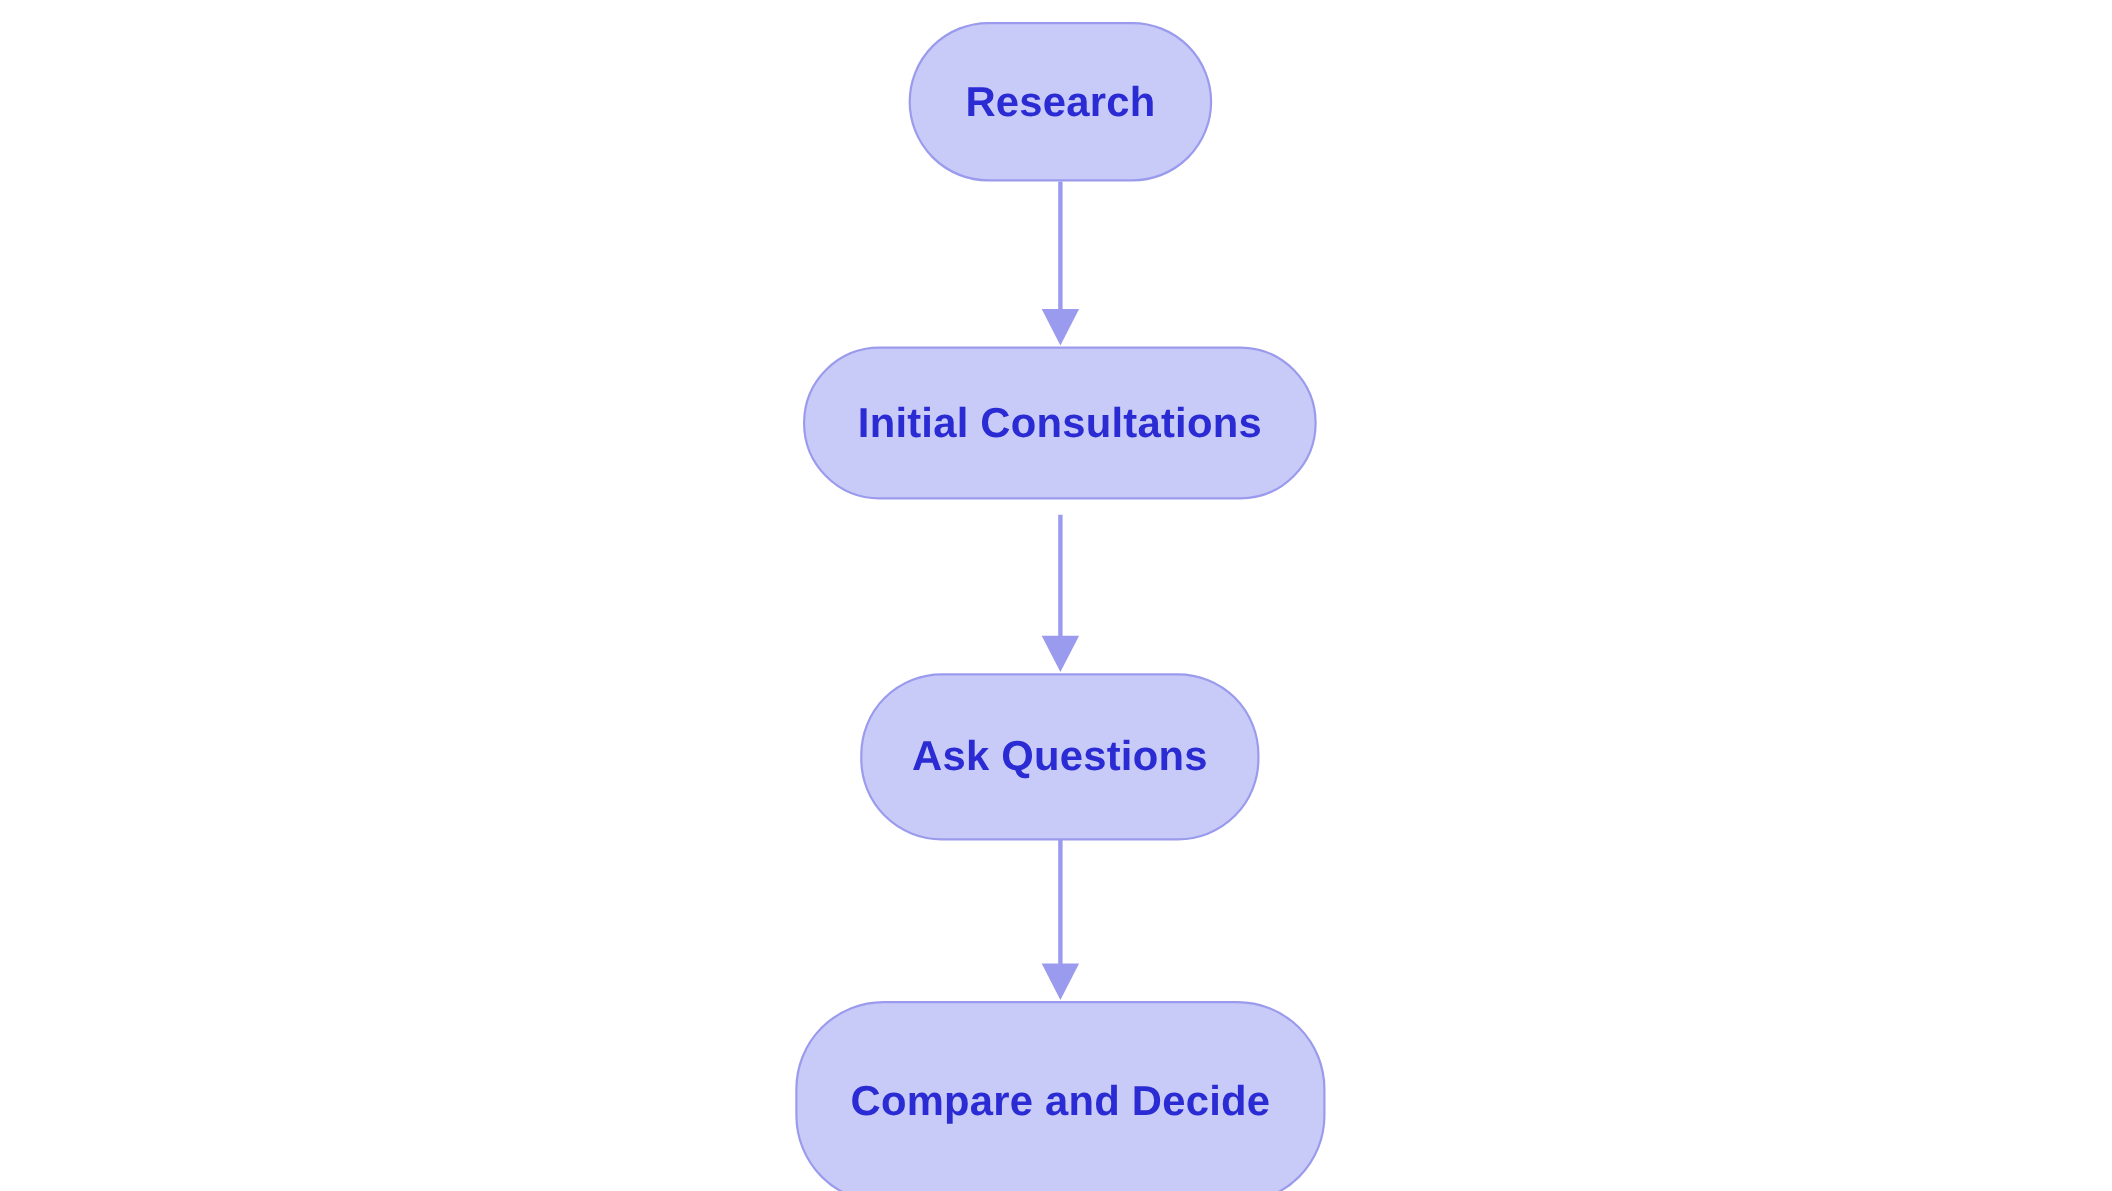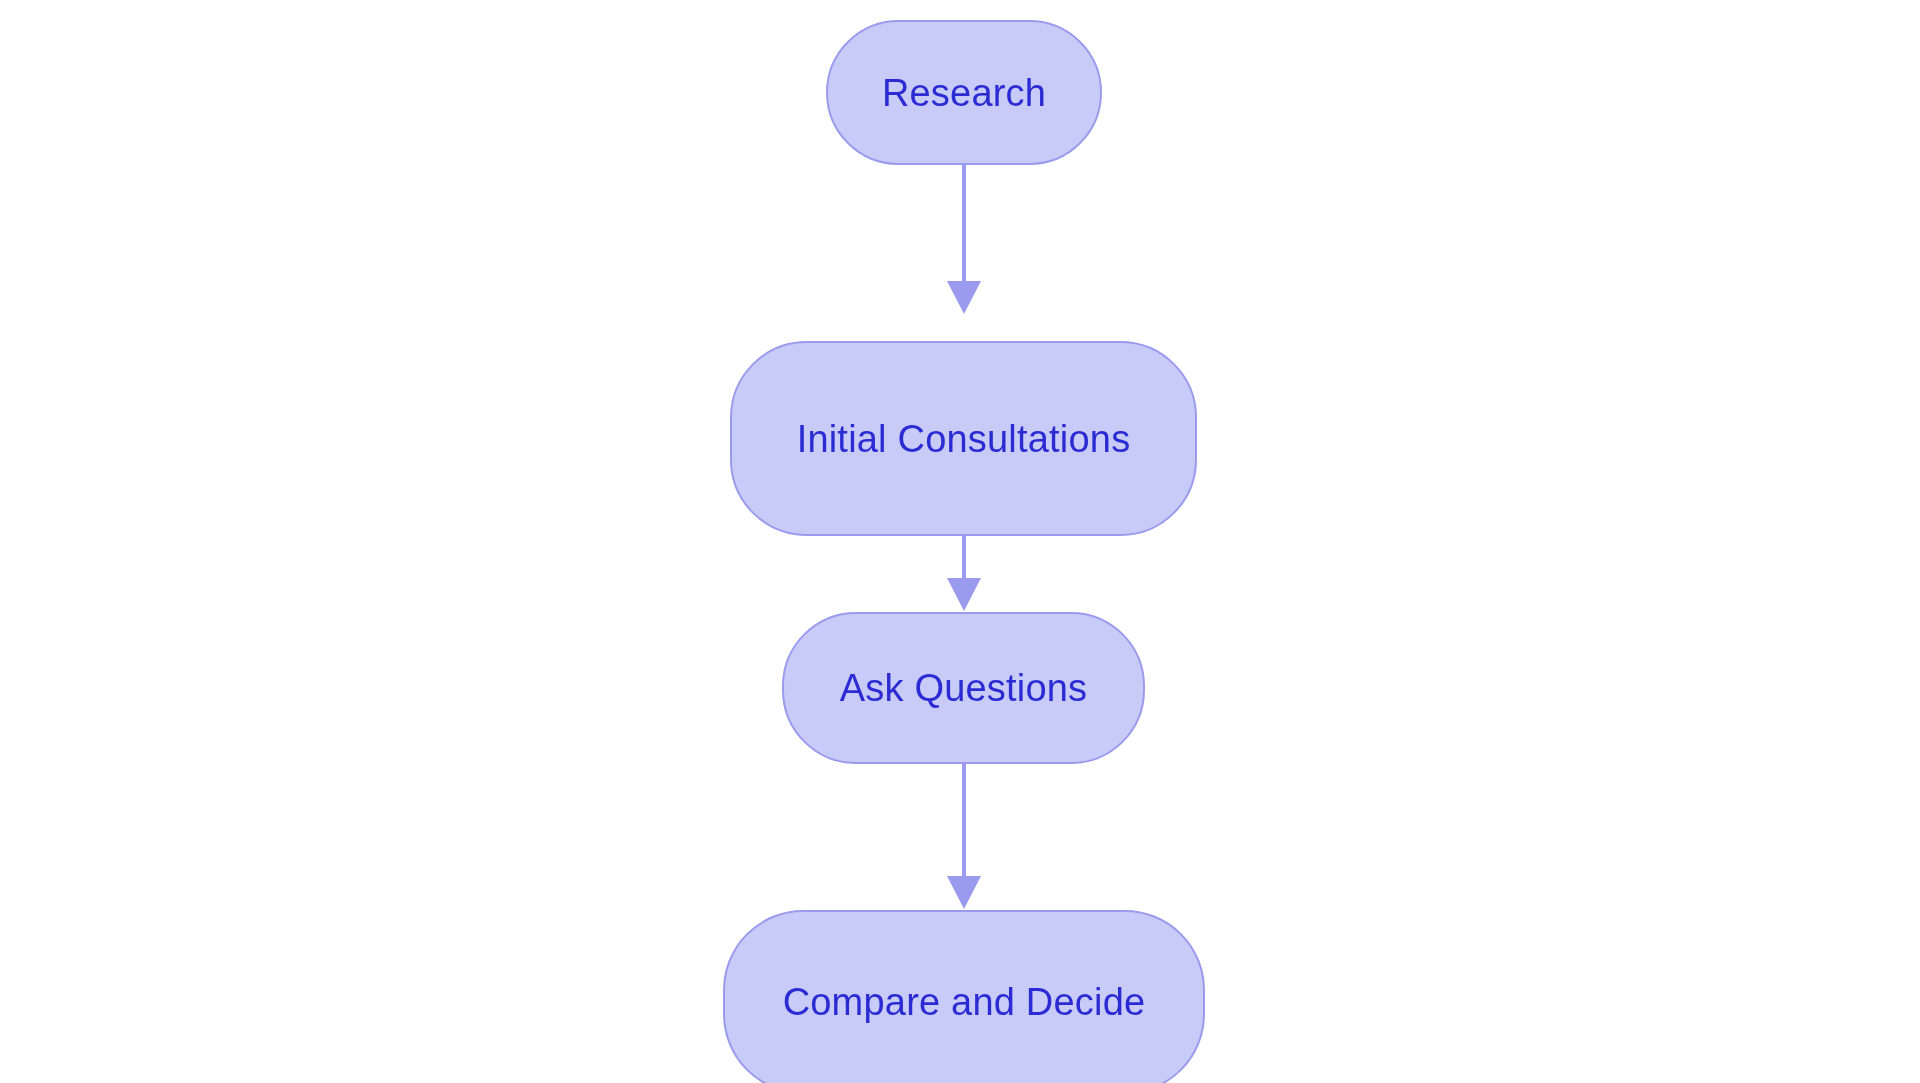--- a/index.html
+++ b/index.html
@@ -29,41 +29,40 @@
     background: #c8cbf8;
     border: 2px solid #9b9bee;
     color: #2b2bd4;
     white-space: nowrap;
     user-select: none;
   }
 
   .flow-node .node-label {
     font-family: "Liberation Sans", sans-serif;
     font-size: 38px;
-    font-weight: 400;
+    font-weight: 700;
     line-height: 1;
     letter-spacing: 0.2px;
     color: #2b2bd4;
   }
 
   
   #node-research {
     left: 826px;
     top: 20px;
     width: 276px;
     height: 145px;
     border-radius: 72.5px;
   }
   #node-initial-consultations {
     left: 730px;
     top: 315px;
     width: 467px;
-    height: 195px;
+    height: 139px;
     border-radius: 76.5px;
-    margin-top: 26px;
   }
   #node-ask-questions {
     left: 782px;
     top: 612px;
     width: 363px;
     height: 152px;
     border-radius: 74px;
   }
   #node-compare-and-decide {
     left: 723px;

